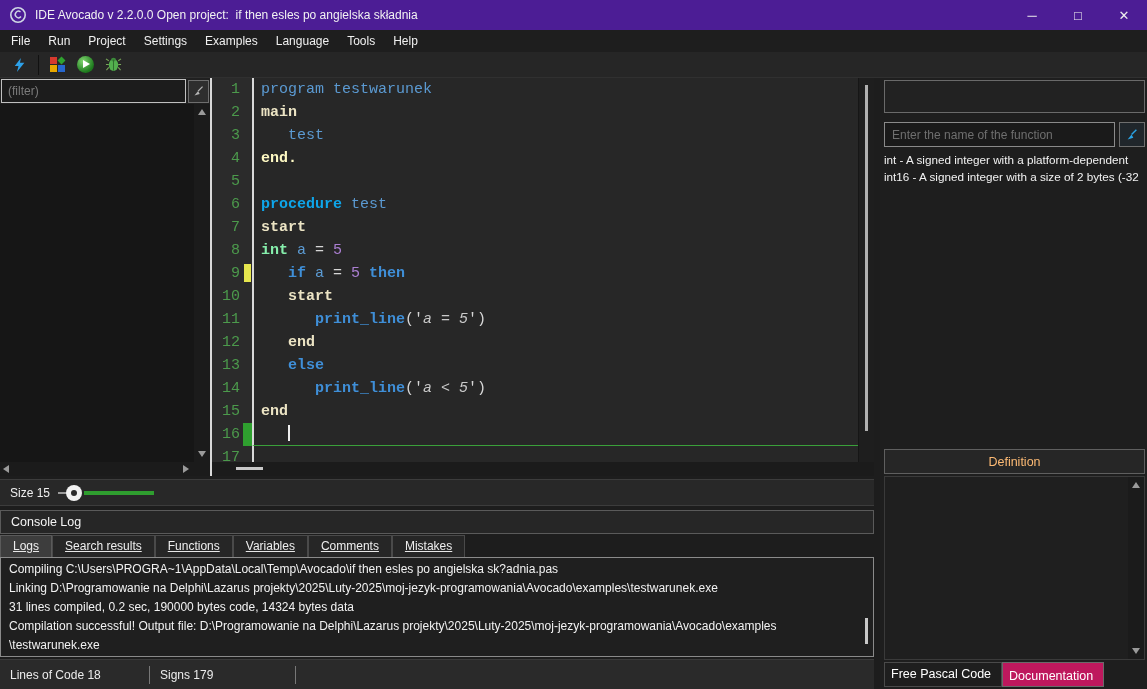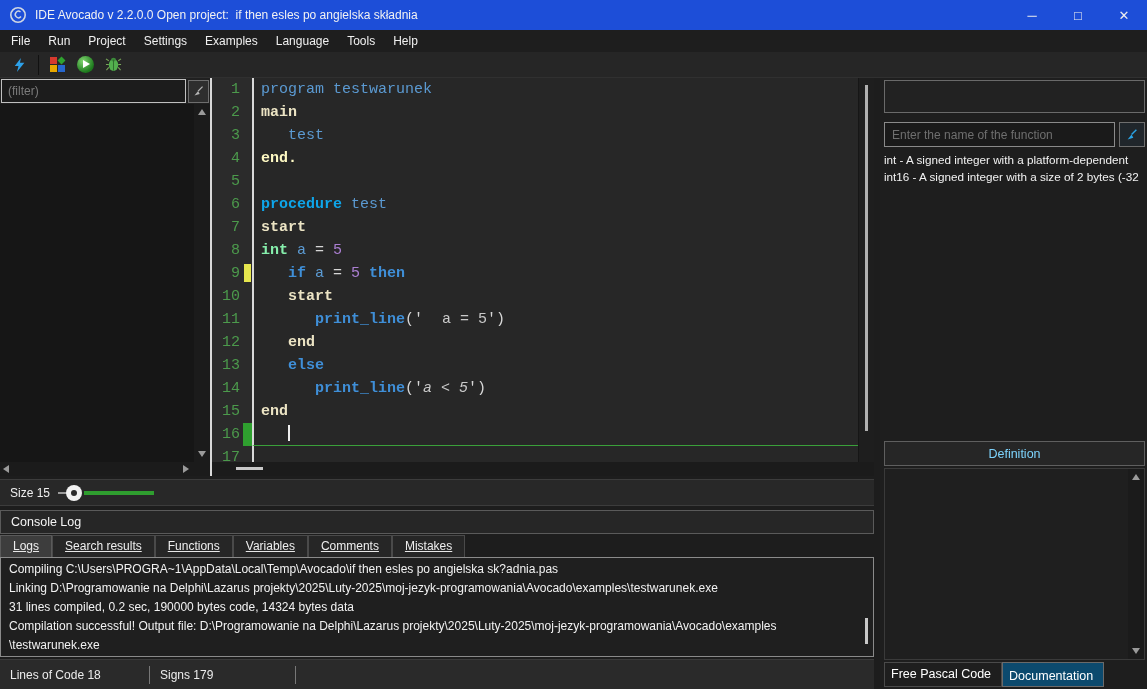--- a/index.html
+++ b/index.html
@@ -1,20 +1,20 @@
 <!DOCTYPE html>
 <html><head>
 <meta charset="utf-8">
 <style>
   * { box-sizing: border-box; margin: 0; padding: 0; }
   html,body { width:1147px; height:689px; overflow:hidden; background:#1d1d1d;
               font-family:"Liberation Sans", sans-serif; color:#e8e8e8; }
 
   
-  .titlebar { height:30px; background:#1d4ed8; display:flex; align-items:center; }
+  .titlebar { height:30px; background:#4c1d95; display:flex; align-items:center; }
   .app-icon { width:18px; height:18px; margin:0 8px 0 9px; flex:0 0 auto; }
   .title-text { font-size:12px; color:#f2f2f2; white-space:pre; }
   .win-controls { margin-left:auto; display:flex; height:100%; }
   .win-btn { width:46px; height:100%; display:flex; align-items:center; justify-content:center;
              color:#eee; font-size:13px; }
 
   
   .menubar { height:22px; background:#1e1e1e; display:flex; align-items:center; padding-left:2px; }
   .menu-item { font-size:12px; color:#f0f0f0; padding:3px 9px; }
 
@@ -111,27 +111,27 @@
   
   .r-topbox { height:33px; border:1px solid #6a6a6a; background:#222; }
   .r-search-row { margin-top:9px; display:flex; align-items:center; }
   .r-search { flex:1; height:25px; background:#1a1a1a; border:1px solid #8a8a8a; color:#ddd;
               font-size:12px; padding:0 7px; outline:none; }
   .r-search::placeholder { color:#6f6f6f; }
   .r-clear { width:26px; height:25px; margin-left:4px; background:#20262b; border:1px solid #6e6e6e;
              display:flex; align-items:center; justify-content:center; }
   .r-results { height:288px; padding-top:4px; }
   .r-item { font-size:11.7px; color:#f2f2f2; line-height:17px; white-space:nowrap; overflow:hidden; }
-  .def-header { margin-top:6px; height:25px; border:1px solid #5f5f5f; background:#262626; display:flex;
-                align-items:center; justify-content:center; font-size:12.5px; color:#7dd3fc; }
+  .def-header { margin-top:14px; height:25px; border:1px solid #5f5f5f; background:#262626; display:flex;
+                align-items:center; justify-content:center; font-size:12.5px; color:#fdba74; }
   .def-body { flex:1; margin-top:2px; background:#1f1f1f; border:1px solid #3a3a3a; display:flex; }
   .def-fill { flex:1; }
   .r-tabs { margin-top:2px; height:25px; display:flex; }
   .rtab { font-size:12.5px; color:#fff; padding:4px 10px 0 6px; border:1px solid #4a4a4a; background:#1e1e1e; white-space:nowrap; }
-  .rtab.active { background:#0c4a6e; border-color:#6a6a6a; padding-top:6px; }
+  .rtab.active { background:#be185d; border-color:#6a6a6a; padding-top:6px; }
 </style>
 </head>
 <body>
 
 <div class="titlebar">
   <svg class="app-icon" viewBox="0 0 18 18">
     <circle cx="9" cy="9" r="7.2" fill="none" stroke="#cfd6e4" stroke-width="1.6"></circle>
     <path d="M11.5 6 a3.2 3.2 0 1 0 0.5 4.5" fill="none" stroke="#cfd6e4" stroke-width="1.4"></path>
   </svg>
   <span class="title-text">IDE Avocado v 2.2.0.0 Open project:  if then esles po angielska składnia</span>
@@ -267,21 +267,21 @@
                 <span class="ct"><span style="color: rgb(63, 143, 216); font-weight: bold; margin-top: 33px;">   if</span><span style="color: rgb(91, 154, 210);"> a</span><span style="color: rgb(214, 214, 214);"> = </span><span style="color: rgb(171, 127, 210);">5</span><span style="color: rgb(63, 143, 216); font-weight: bold;"> then</span></span>
               </div>
               <div class="code-row">
                 <span class="ln">10</span>
                 <span class="mk"></span>
                 <span class="ct"><span style="color: rgb(236, 228, 196); font-weight: bold;">   start</span></span>
               </div>
               <div class="code-row">
                 <span class="ln">11</span>
                 <span class="mk"></span>
-                <span class="ct"><span style="color: rgb(63, 143, 216); font-weight: bold;">      print_line</span><span style="color: rgb(214, 214, 214);">('</span><span style="color: rgb(201, 201, 201);  margin-left: 19px;">a = 5</span><span style="color: rgb(214, 214, 214);">')</span></span>
+                <span class="ct"><span style="color: rgb(63, 143, 216); font-weight: bold;">      print_line</span><span style="color: rgb(214, 214, 214);">('</span><span style="color: rgb(201, 201, 201); font-style: italic;">a = 5</span><span style="color: rgb(214, 214, 214);">')</span></span>
               </div>
               <div class="code-row">
                 <span class="ln">12</span>
                 <span class="mk"></span>
                 <span class="ct"><span style="color: rgb(236, 228, 196); font-weight: bold;">   end</span></span>
               </div>
               <div class="code-row">
                 <span class="ln">13</span>
                 <span class="mk"></span>
                 <span class="ct"><span style="color: rgb(63, 143, 216); font-weight: bold;">   else</span></span>

